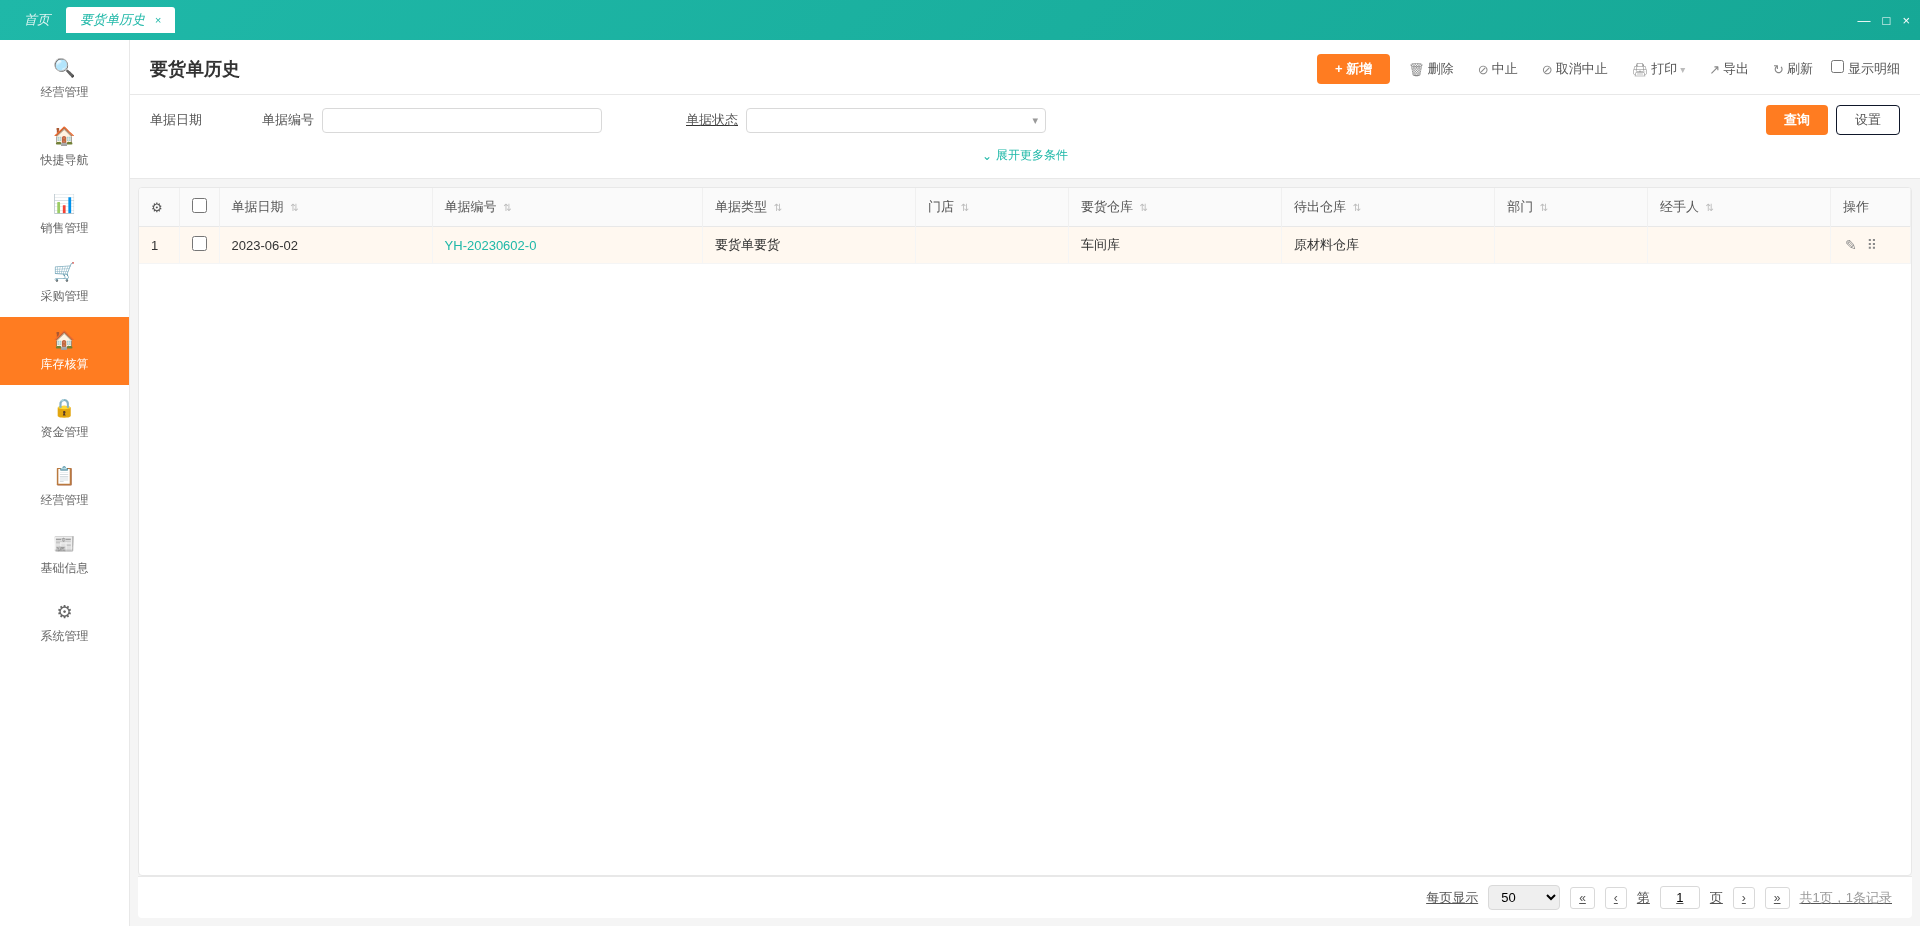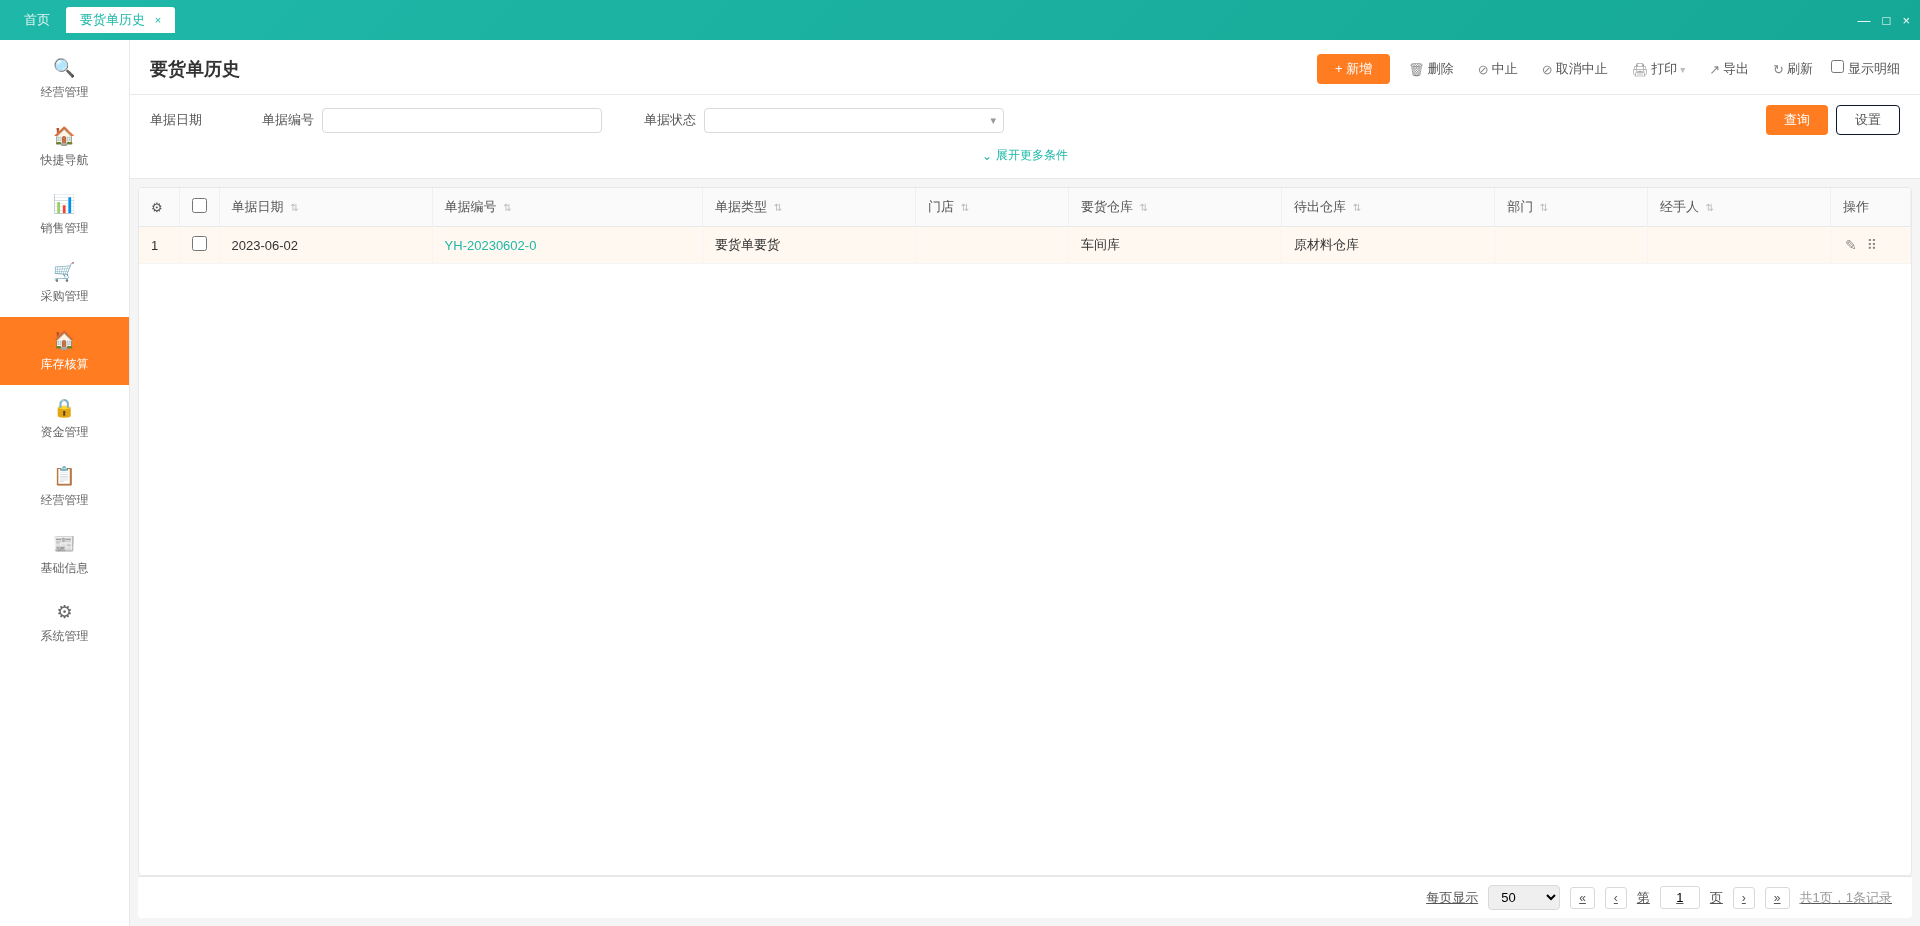--- a/index.html
+++ b/index.html
@@ -18,20 +18,21 @@
       display: flex;
       align-items: center;
       gap: 2px;
     }
     .top-tab {
       padding: 4px 14px;
       border-radius: 3px 3px 0 0;
       cursor: pointer;
       font-size: 13px;
       color: rgba(255,255,255,0.85);
+      font-style: italic;
     }
     .top-tab.active {
       background: white;
       color: #1fb8a8;
     }
     .top-tab .close-x {
       margin-left: 6px;
       font-size: 11px;
       cursor: pointer;
     }
@@ -123,20 +124,21 @@
     }
     .toolbar-btn .icon { color: #888; }
     .btn-primary {
       background: #ff7c21;
       color: white;
       border: none;
       padding: 6px 18px;
       border-radius: 4px;
       cursor: pointer;
       font-size: 13px;
+      font-weight: bold;
     }
     .btn-secondary {
       background: white;
       color: #555;
       border: 1px solid #0f172a;
       padding: 5px 18px;
       border-radius: 4px;
       cursor: pointer;
       font-size: 13px;
     }
@@ -463,21 +465,21 @@
 
         <div class="filter-item">
           <span class="filter-label">单据日期</span>
         </div>
 
         <div class="filter-item" style="margin-left: 40px;">
           <span class="filter-label">单据编号</span>
           <input class="filter-input" type="text" style="width: 280px;">
         </div>
 
-        <div class="filter-item" style="margin-left: 22px;">
+        <div class="filter-item" style="margin-left: 64px; text-decoration: underline;">
           <span class="filter-label">单据状态</span>
           <div class="select-wrapper">
             <select class="filter-select" style="width:300px;">
               <option value=""></option>
             </select>
             <span class="select-arrow">▾</span>
           </div>
         </div>
 
         <div style="margin-left: auto; display:flex; gap:8px; align-items:center;">

